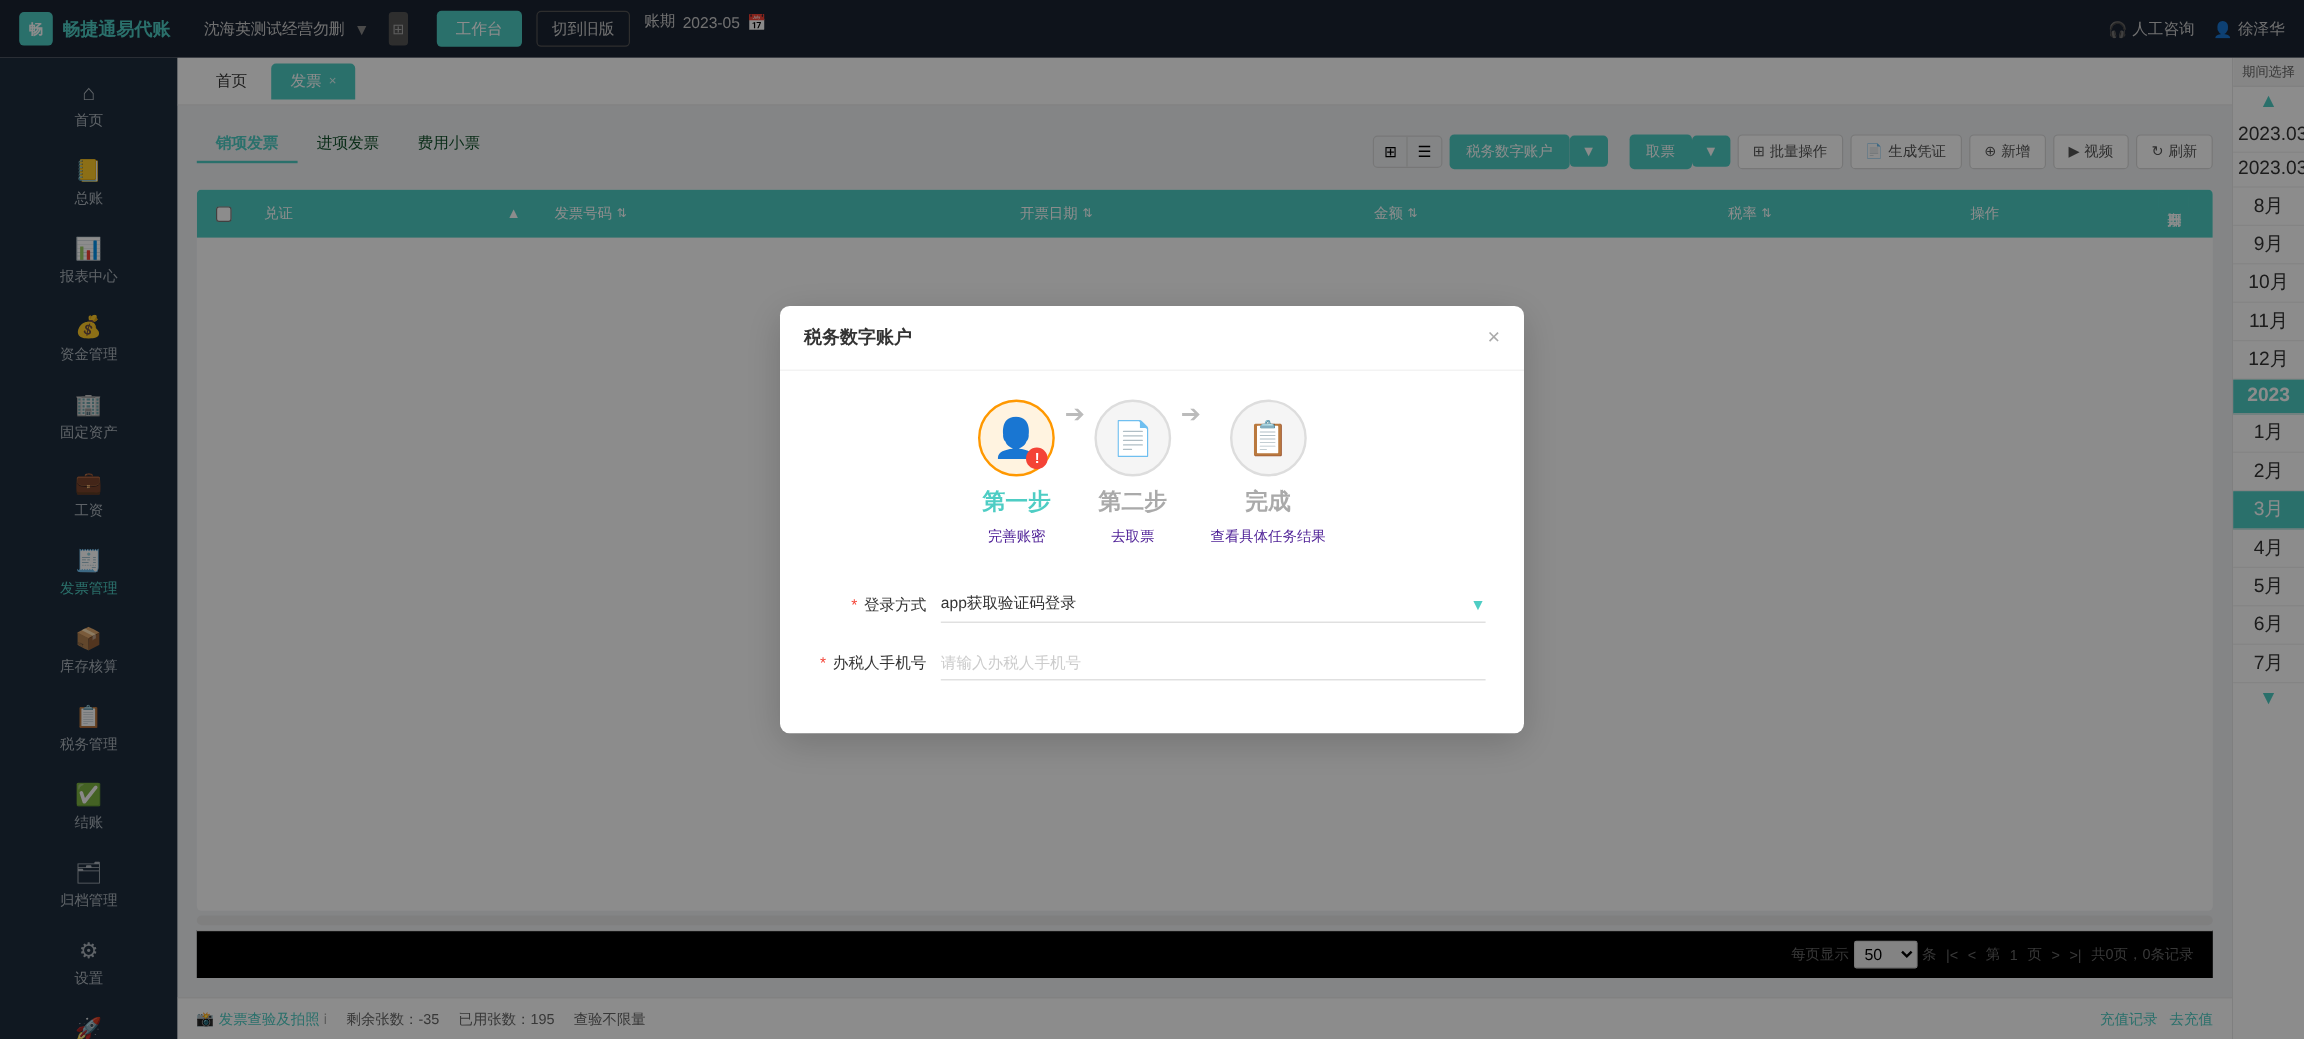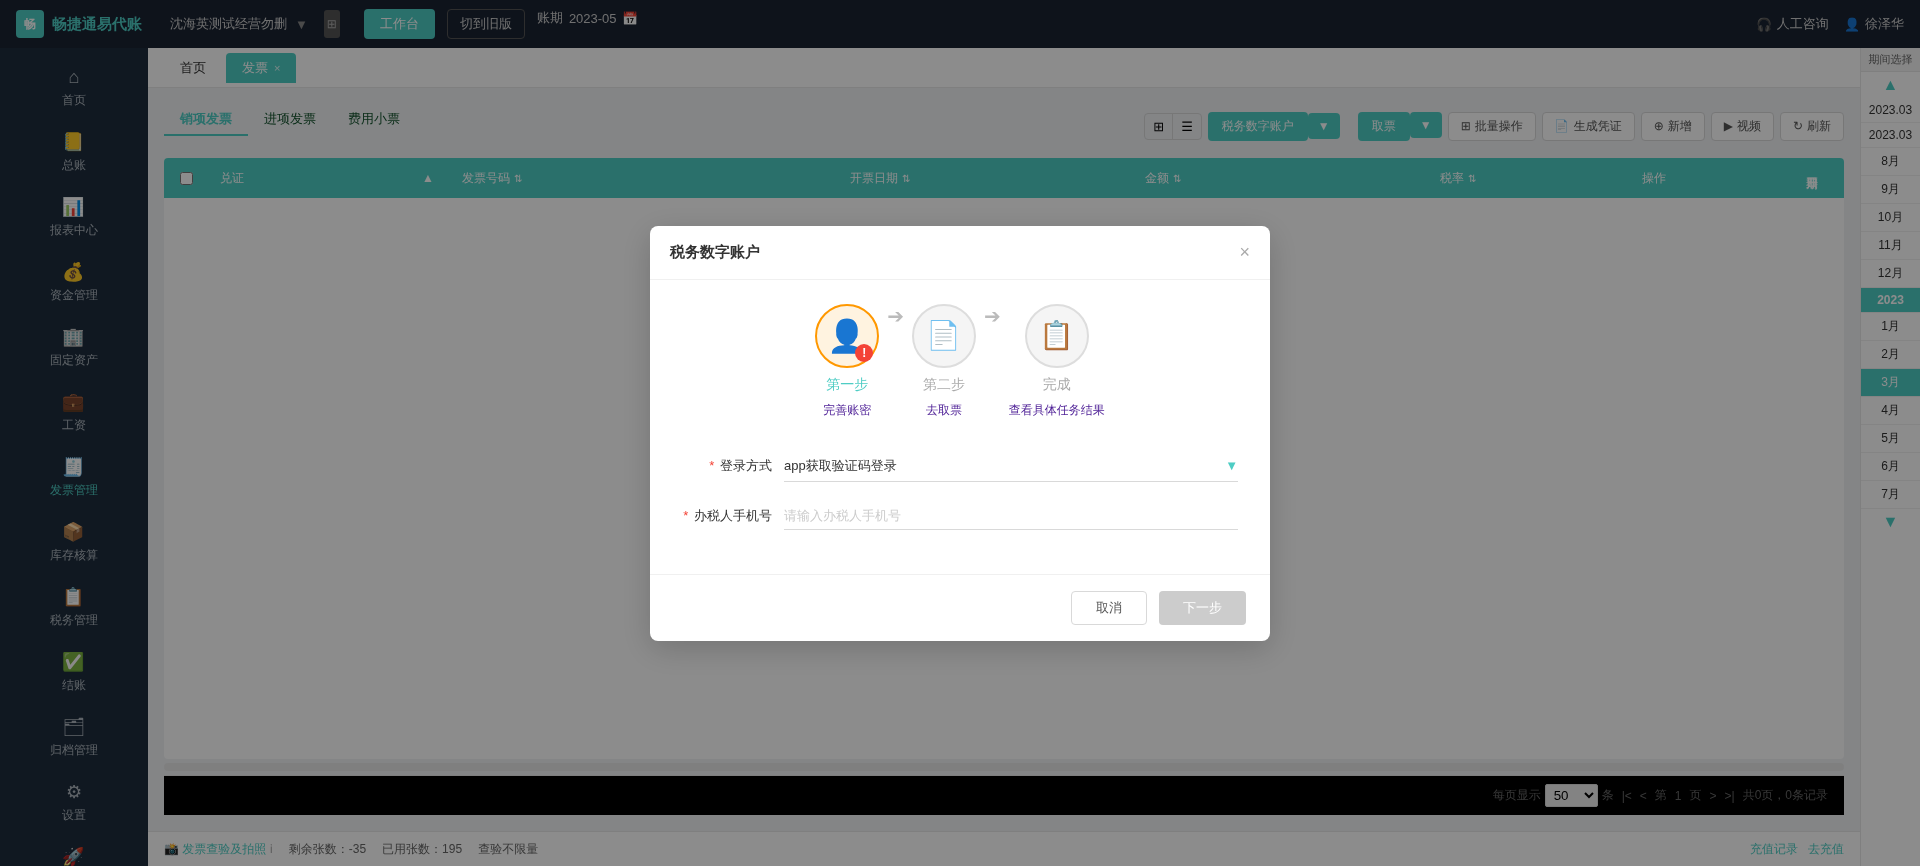--- a/index.html
+++ b/index.html
@@ -332,21 +332,21 @@
       color: #666;
       font-size: 11px;
       border-bottom: 1px solid #e8e8e8;
     }
     .period-item {
       padding: 5px 4px;
       text-align: center;
       cursor: pointer;
       color: #333;
       border-bottom: 1px solid #f0f0f0;
-      font-size: 12px;
+      font-size: 16px;
     }
     .period-item.active { background: #4ecdc4; color: white; }
     .period-nav { display: flex; justify-content: center; padding: 4px; gap: 4px; }
     .period-nav span { cursor: pointer; color: #4ecdc4; font-size: 16px; }
 
     
     .modal-overlay {
       position: fixed;
       top: 0; left: 0; right: 0; bottom: 0;
       background: rgba(0,0,0,0.45);
@@ -436,22 +436,22 @@
       display: flex;
       align-items: center;
       padding-bottom: 40px;
       margin: 0 8px;
     }
     .step-connector-arrow {
       color: #bbb;
       font-size: 20px;
     }
     .step-title {
-      font-size: 14px;
-      font-weight: normal;
+      font-size: 19px;
+      font-weight: bold;
     }
     .step-title.active { color: #4ecdc4; }
     .step-title.inactive { color: #aaa; }
     .step-desc {
       font-size: 12px;
       color: #4c1d95;
       text-align: center;
     }
 
     
@@ -688,21 +688,21 @@
         </div>
         <div class="toolbar-right">
           <div style="display:flex;align-items:center;border:1px solid #d9d9d9;border-radius:4px;overflow:hidden;">
             <div style="padding:5px 8px;cursor:pointer;border-right:1px solid #d9d9d9;">⊞</div>
             <div style="padding:5px 8px;cursor:pointer;">☰</div>
           </div>
           <div style="display:flex;align-items:center;">
             <button class="btn-primary">税务数字账户</button>
             <button class="btn-dropdown">▼</button>
           </div>
-          <div style="display:flex;align-items:flex-start;padding-left:12px;">
+          <div style="display:flex;align-items:center;padding-left:12px;">
             <button class="btn-primary">取票</button>
             <button class="btn-dropdown">▼</button>
           </div>
           <button class="btn-outline">
             <span>⊞</span>
             <span>批量操作</span>
           </button>
           <button class="btn-outline">
             <span>📄</span>
             <span>生成凭证</span>
@@ -886,18 +886,14 @@
 
       <div class="form-row">
         <div class="form-label">
           <span class="required">*</span>
           <span>办税人手机号</span>
         </div>
         <input type="text" class="form-input" placeholder="请输入办税人手机号" style="">
       </div>
     </div>
 
-    <div class="modal-footer">
-      <button class="btn-cancel">取消</button>
-      <button class="btn-next">下一步</button>
-    </div>
   </div>
 </div>
 
 </body></html>

